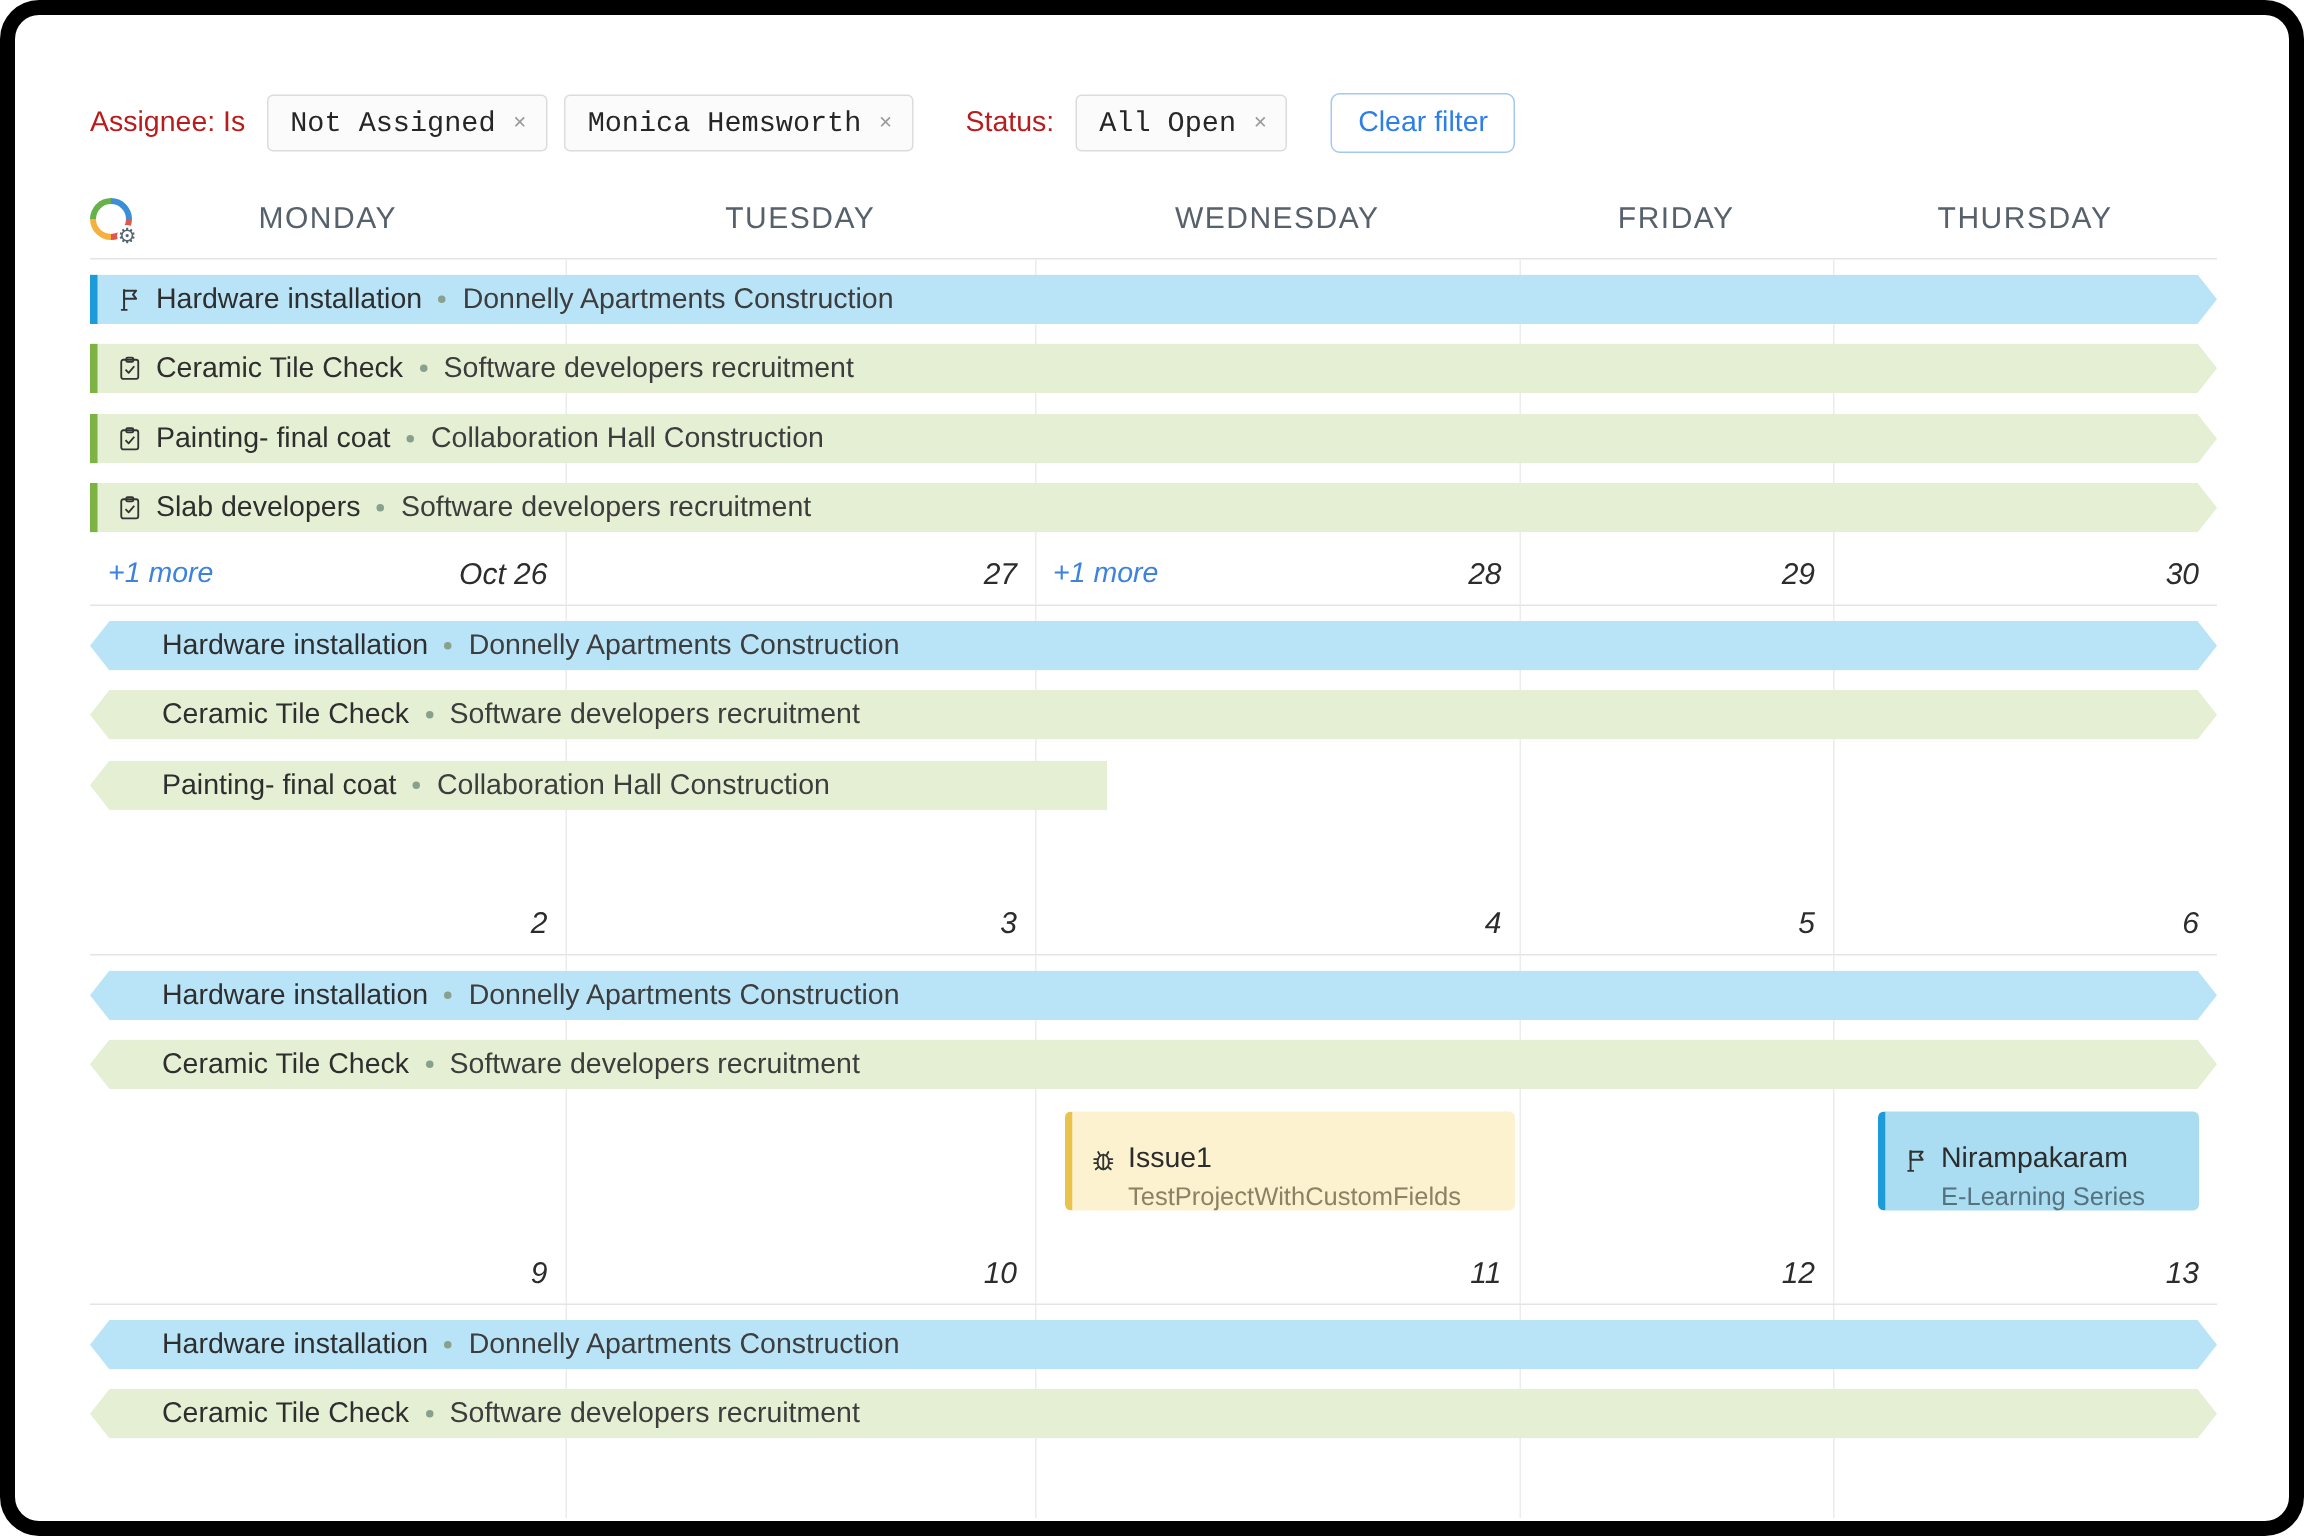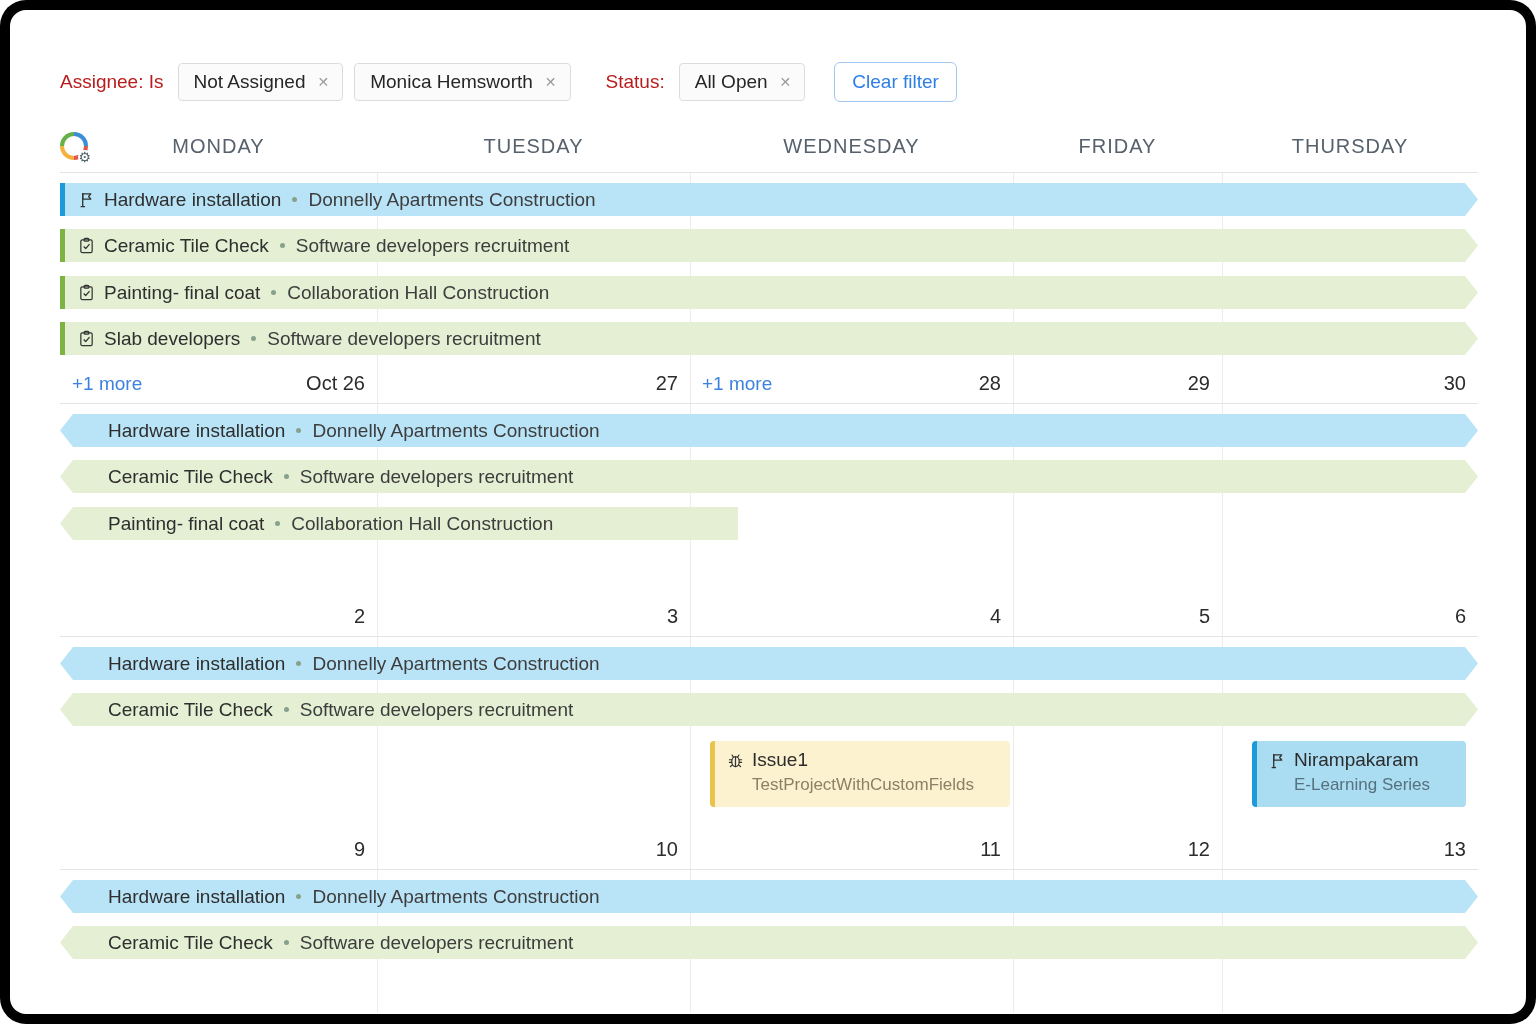--- a/index.html
+++ b/index.html
@@ -4,21 +4,21 @@
 <style>
   html,body{margin:0;padding:0;background:#fff;width:1536px;height:1024px;overflow:hidden;
     font-family:"Liberation Sans","DejaVu Sans",sans-serif;}
   .frame{position:absolute;inset:0;background:#000;border-radius:26px;}
   .page{position:absolute;inset:10px;background:#fff;border-radius:16px;overflow:hidden;}
 
   
   .filter-bar{position:absolute;left:50px;top:52px;height:40px;display:flex;align-items:center;}
   .flabel{font-size:19px;color:#b91c1c;margin-right:14px;}
   .chip{display:flex;align-items:center;gap:12px;height:38px;padding:0 13px 0 15px;margin-right:11px;
-    background:#fbfbfb;border:1px solid #dcdcdc;border-radius:4px;font-size:19px;color:#262626;box-sizing:border-box;}
+    background:#fbfbfb;border:1px solid #dcdcdc;border-radius:4px;font-size:19px;color:#262626;box-sizing:border-box;font-family:Liberation Mono, monospace;}
   .chip .x{font-size:14px;color:#9b9b9b;cursor:pointer;line-height:1;}
   .status-label{margin-left:24px;}
   .clear-btn{margin-left:18px;height:40px;padding:0 17px;background:#fff;border:1px solid #a3c8f4;
     border-radius:6px;color:#2e7ee8;font-size:19px;cursor:pointer;font-family:inherit;}
 
   
   .calendar{position:absolute;left:50px;top:114px;width:1418px;height:884px;}
   .cal-header{position:relative;height:48px;border-bottom:1px solid #e4e4e4;
     display:grid;grid-template-columns:317px 313px 323px 209px 256px;}
   .dayname{font-size:20px;letter-spacing:1px;color:#57616c;text-align:center;line-height:44px;}
@@ -45,32 +45,32 @@
   .bar.cont{padding-left:48px;}
   .bar .title{white-space:nowrap;color:#2e2e2e;}
   .bar .project{white-space:nowrap;color:#3d3d3d;}
   .dot{width:5px;height:5px;border-radius:50%;background:#88a18d;margin:0 11px;flex:none;}
   .point-right{clip-path:polygon(0 0,calc(100% - 13px) 0,100% 50%,calc(100% - 13px) 100%,0 100%);}
   .point-left{clip-path:polygon(13px 0,100% 0,100% 100%,13px 100%,0 50%);}
   .point-both{clip-path:polygon(13px 0,calc(100% - 13px) 0,100% 50%,calc(100% - 13px) 100%,13px 100%,0 50%);}
 
   
   .card{position:absolute;top:104px;height:66px;border-radius:4px;border-left:5px solid;
-    padding:8px 12px;box-sizing:border-box;cursor:pointer;z-index:2;}
+    padding:21px 12px;box-sizing:border-box;cursor:pointer;z-index:2;}
   .card .row1{display:flex;align-items:center;gap:8px;font-size:19px;color:#2c2c2c;white-space:nowrap;}
   .card .row2{margin:4px 0 0 25px;font-size:17px;white-space:nowrap;}
   .card.issue{background:#fcf2d0;border-left-color:#e9c44d;}
   .card.issue .row2{color:#8b8265;}
   .card.mcard{background:#aadcf2;border-left-color:#1d9bd8;}
   .card.mcard .row2{color:#56727f;}
 
   
   .footer{position:absolute;left:0;right:0;bottom:8px;display:grid;
     grid-template-columns:317px 313px 323px 209px 256px;z-index:1;}
-  .fcell{display:flex;align-items:flex-end;padding:0 12px;}
+  .fcell{display:flex;align-items:flex-start;padding:0 12px;font-style:italic;}
   .fdate{margin-left:auto;font-size:20px;color:#2c2c2c;}
   .more{font-size:19px;color:#3c82de;cursor:pointer;}
 
   .icon svg{display:block;}
 </style>
 </head>
 <body>
 
 <div class="frame">
 <div class="page">

